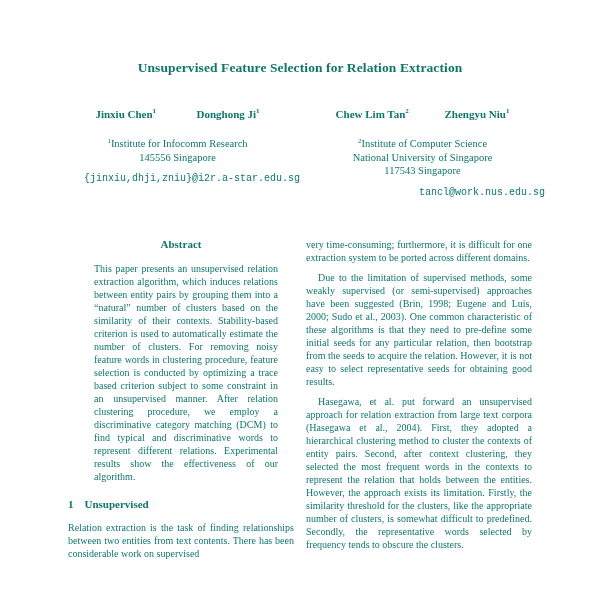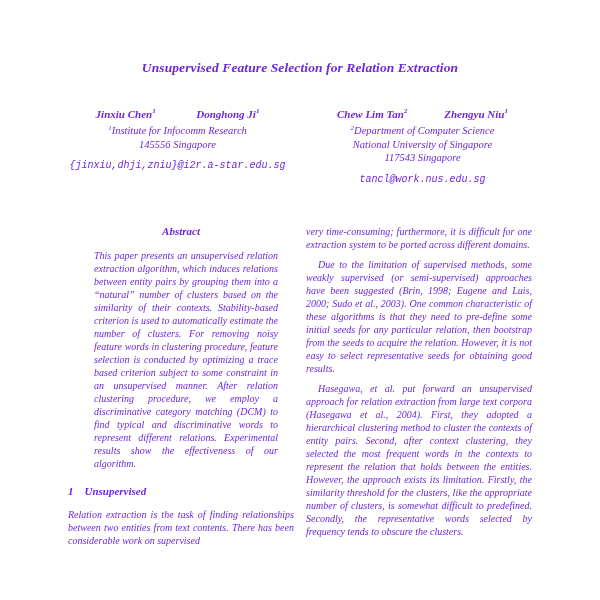--- a/index.html
+++ b/index.html
@@ -1,51 +1,51 @@
 <!DOCTYPE html>
 <html><head>
 <meta charset="utf-8">
 <style>
   * { margin: 0; padding: 0; box-sizing: border-box; }
   html, body { width: 600px; height: 600px; background: #ffffff; }
   .page {
     width: 600px; height: 600px;
     background: #ffffff;
-    color: #6d28d9;
+    color: #0f766e;
     font-family: "Liberation Serif", serif;
     overflow: hidden;
     padding-top: 60px;
-    font-style: italic;
   }
   .title {
     font-size: 13.5px;
     font-weight: bold;
     text-align: center;
     letter-spacing: 0.1px;
   }
   .author-block {
     display: flex;
     width: 490px;
     margin: 32px auto 0;
   }
   .author-group { width: 50%; text-align: center; }
   .author-names {
     display: flex;
     justify-content: space-evenly;
     font-weight: bold;
     font-size: 11px;
-    margin-bottom: 4px;
+    margin-bottom: 17px;
   }
   sup { font-size: 7px; line-height: 0; }
   .affil-line { font-size: 10.5px; line-height: 13.5px; }
   .email {
     font-family: "Liberation Mono", "DejaVu Sans Mono", monospace;
     font-size: 10px;
     margin-top: 9px;
     white-space: nowrap;
+    text-align: right;
   }
   .columns {
     display: flex;
     gap: 12px;
     padding: 0 68px;
     margin-top: 40px;
   }
   .col {
     width: 50%;
     font-size: 10px;
@@ -89,21 +89,21 @@
         <div class="email">{jinxiu,dhji,zniu}@i2r.a-star.edu.sg</div>
       </div>
     </div>
 
     <div class="author-group">
       <div class="author-names">
         <span class="author"><span>Chew Lim Tan</span><sup>2</sup></span>
         <span class="author"><span>Zhengyu Niu</span><sup>1</sup></span>
       </div>
       <div class="affil">
-        <div class="affil-line"><sup>2</sup><span>Department of Computer Science</span></div>
+        <div class="affil-line"><sup>2</sup><span>Institute of Computer Science</span></div>
         <div class="affil-line">National University of Singapore</div>
         <div class="affil-line">117543 Singapore</div>
         <div class="email">tancl@work.nus.edu.sg</div>
       </div>
     </div>
 
   </div>
 
   <div class="columns">
 

